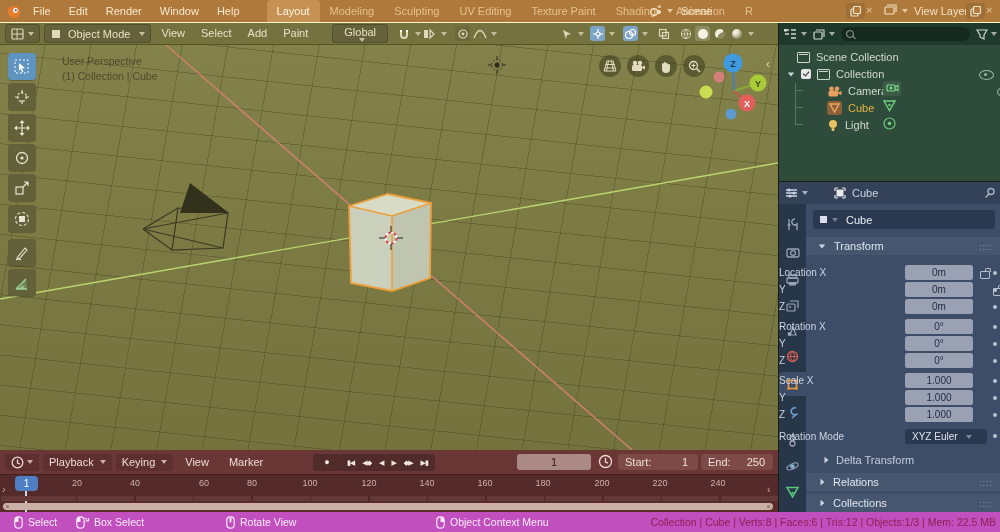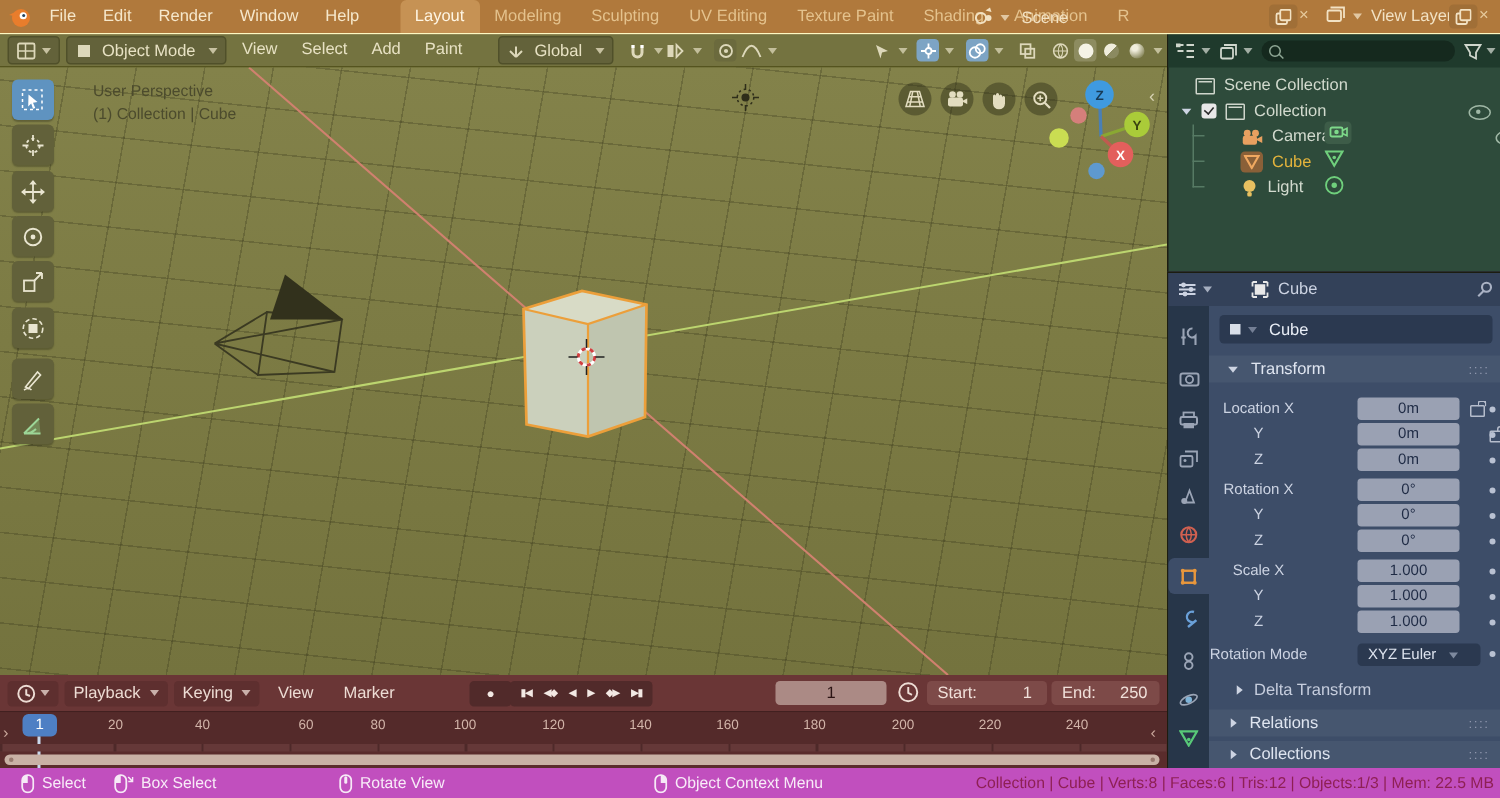--- a/index.html
+++ b/index.html
@@ -65,21 +65,21 @@
   .props{position:absolute;left:778px;top:181px;width:222px;height:331px;background:#3d4d68;
          border-left:1px solid #1c1c10;border-top:1px solid #1c1c10;box-sizing:border-box;color:#ccd3e2;}
   .tabcol{position:absolute;left:0;top:22px;width:27px;height:309px;background:#273649;}
   .ptab{position:absolute;left:0;width:27px;height:24px;display:flex;align-items:center;justify-content:center;}
   .ptab.active{background:#3d4d68;border-radius:4px 0 0 4px;}
   .pnav{position:absolute;left:0;top:0;width:222px;height:22px;background:#334159;display:flex;align-items:center;}
   .pfield-dark{background:#2b3950;border-radius:3px;color:#dde3ee;}
   .phead{position:absolute;left:27px;width:195px;height:18px;background:#46566f;display:flex;align-items:center;}
   .pval{position:absolute;width:68px;height:15px;background:#9aa1b3;border-radius:2.5px;color:#1f2b45;
         display:flex;align-items:center;justify-content:center;font-size:10px;}
-  .plabel{position:absolute;width:120px;text-align:center;font-size:10px;color:#ccd3e2;}
+  .plabel{position:absolute;width:120px;text-align:left;font-size:10px;color:#ccd3e2;}
   .lock{display:inline-block;width:8px;height:6px;border:1px solid #b6bdcc;border-radius:1px;position:relative;}
   .lock::before{content:"";position:absolute;left:4px;top:-4px;width:4px;height:3px;border:1px solid #b6bdcc;
                 border-bottom:none;border-radius:2px 2px 0 0;}
   .pdot{width:4px;height:4px;border-radius:50%;background:#b9c1d2;display:inline-block;}
   .grip::after{content:"::::";color:#8e97ac;font-size:9px;letter-spacing:1px;}
   
   .timeline{position:absolute;left:0;top:450px;width:778px;height:62px;background:#5a2c2c;overflow:hidden;}
   .tl-header{position:absolute;left:0;top:0;width:778px;height:25px;background:#6a3636;color:#eddcd4;
              display:flex;align-items:center;border-bottom:1px solid #422020;box-sizing:border-box;}
   .tl-field{background:#5e2f2f;border-radius:3px;height:17px;display:flex;align-items:center;padding:0 6px;margin:0 2px;}
@@ -180,21 +180,21 @@
         <svg width="12" height="12">
             <rect x="2" y="2" width="8" height="8" fill="#ddd8ba"></rect>
           </svg>
         <span style="margin:0 6px;">Object Mode</span>
         <span class="cv"></span>
       </span>
       <span class="vh-item">View</span>
       <span class="vh-item">Select</span>
       <span class="vh-item">Add</span>
       <span class="vh-item">Paint</span>
-      <span class="vh-field" style="margin-left:16px;">
+      <span class="vh-field" style="margin-left:16px;flex-direction:column;">
         <svg width="12" height="12">
             <path d="M6 10 V3 M6 10 L2 6 M6 10 L10 6" stroke="#ddd8ba" stroke-width="1.3" fill="none"></path>
           </svg>
         <span style="margin:0 6px;">Global</span>
         <span class="cv"></span>
       </span>
       <span class="vh-btn" style="margin-left:6px;">
         <svg width="12" height="12">
             <path d="M3 2 v5 a3 3 0 0 0 6 0 v-5" fill="none" stroke="#ddd8ba" stroke-width="2"></path>
             <path d="M3 2 v2 M9 2 v2" stroke="#fff" stroke-width="2"></path>

